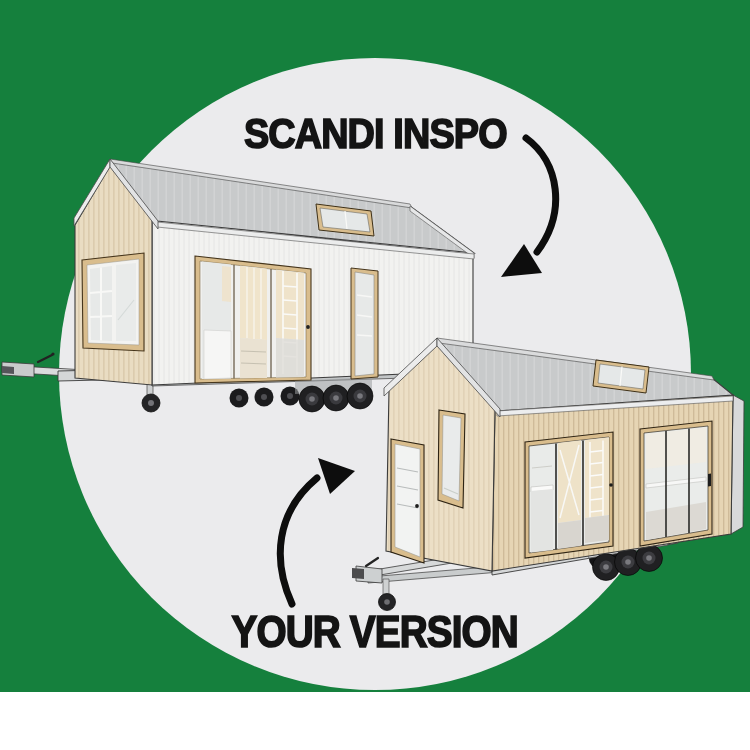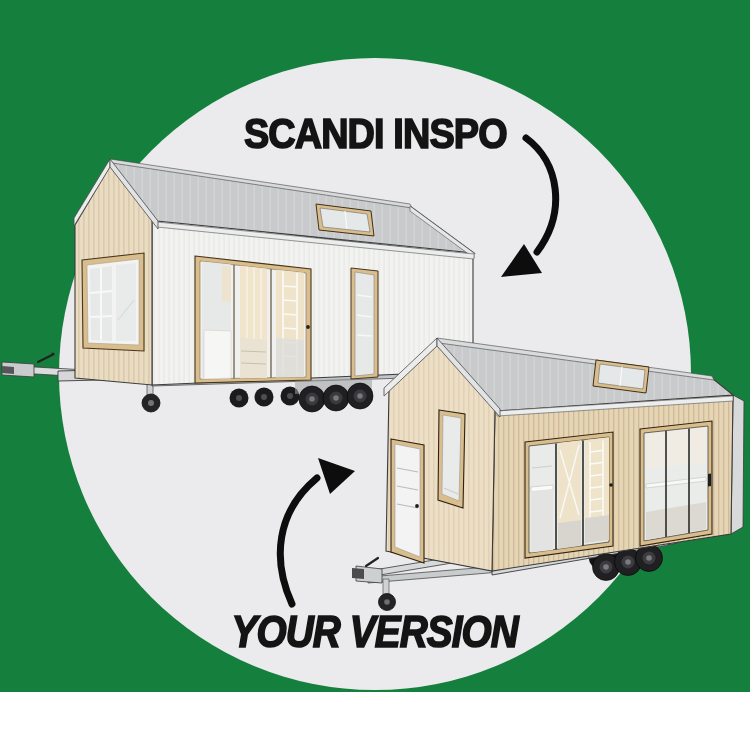--- a/index.html
+++ b/index.html
@@ -4,21 +4,21 @@
 <style>
   html,body{margin:0;padding:0;background:#ffffff;}
   .stage{position:relative;width:750px;height:692px;background:#15803d;overflow:hidden;
          font-family:"Liberation Sans",sans-serif;}
   .stage svg{position:absolute;left:0;top:0;}
   .label{position:absolute;left:0;right:0;text-align:center;line-height:1;
          color:#141414;font-weight:700;white-space:nowrap;}
   .label .inner{display:inline-block;transform:scaleX(0.88);letter-spacing:-1px;
          -webkit-text-stroke:1.7px #141414;}
   .label-top{top:112px;font-size:43px;}
-  .label-bottom{top:610px;font-size:44px;font-style:italic;}
+  .label-bottom{top:610px;font-size:44px;}
 </style>
 </head>
 <body>
 
 <div class="stage">
 
 <svg width="750" height="750" viewBox="0 0 750 750">
   <defs>
     <pattern id="woodA" width="5" height="10" patternUnits="userSpaceOnUse">
       <rect width="5" height="10" fill="#e9dcc2"></rect>

